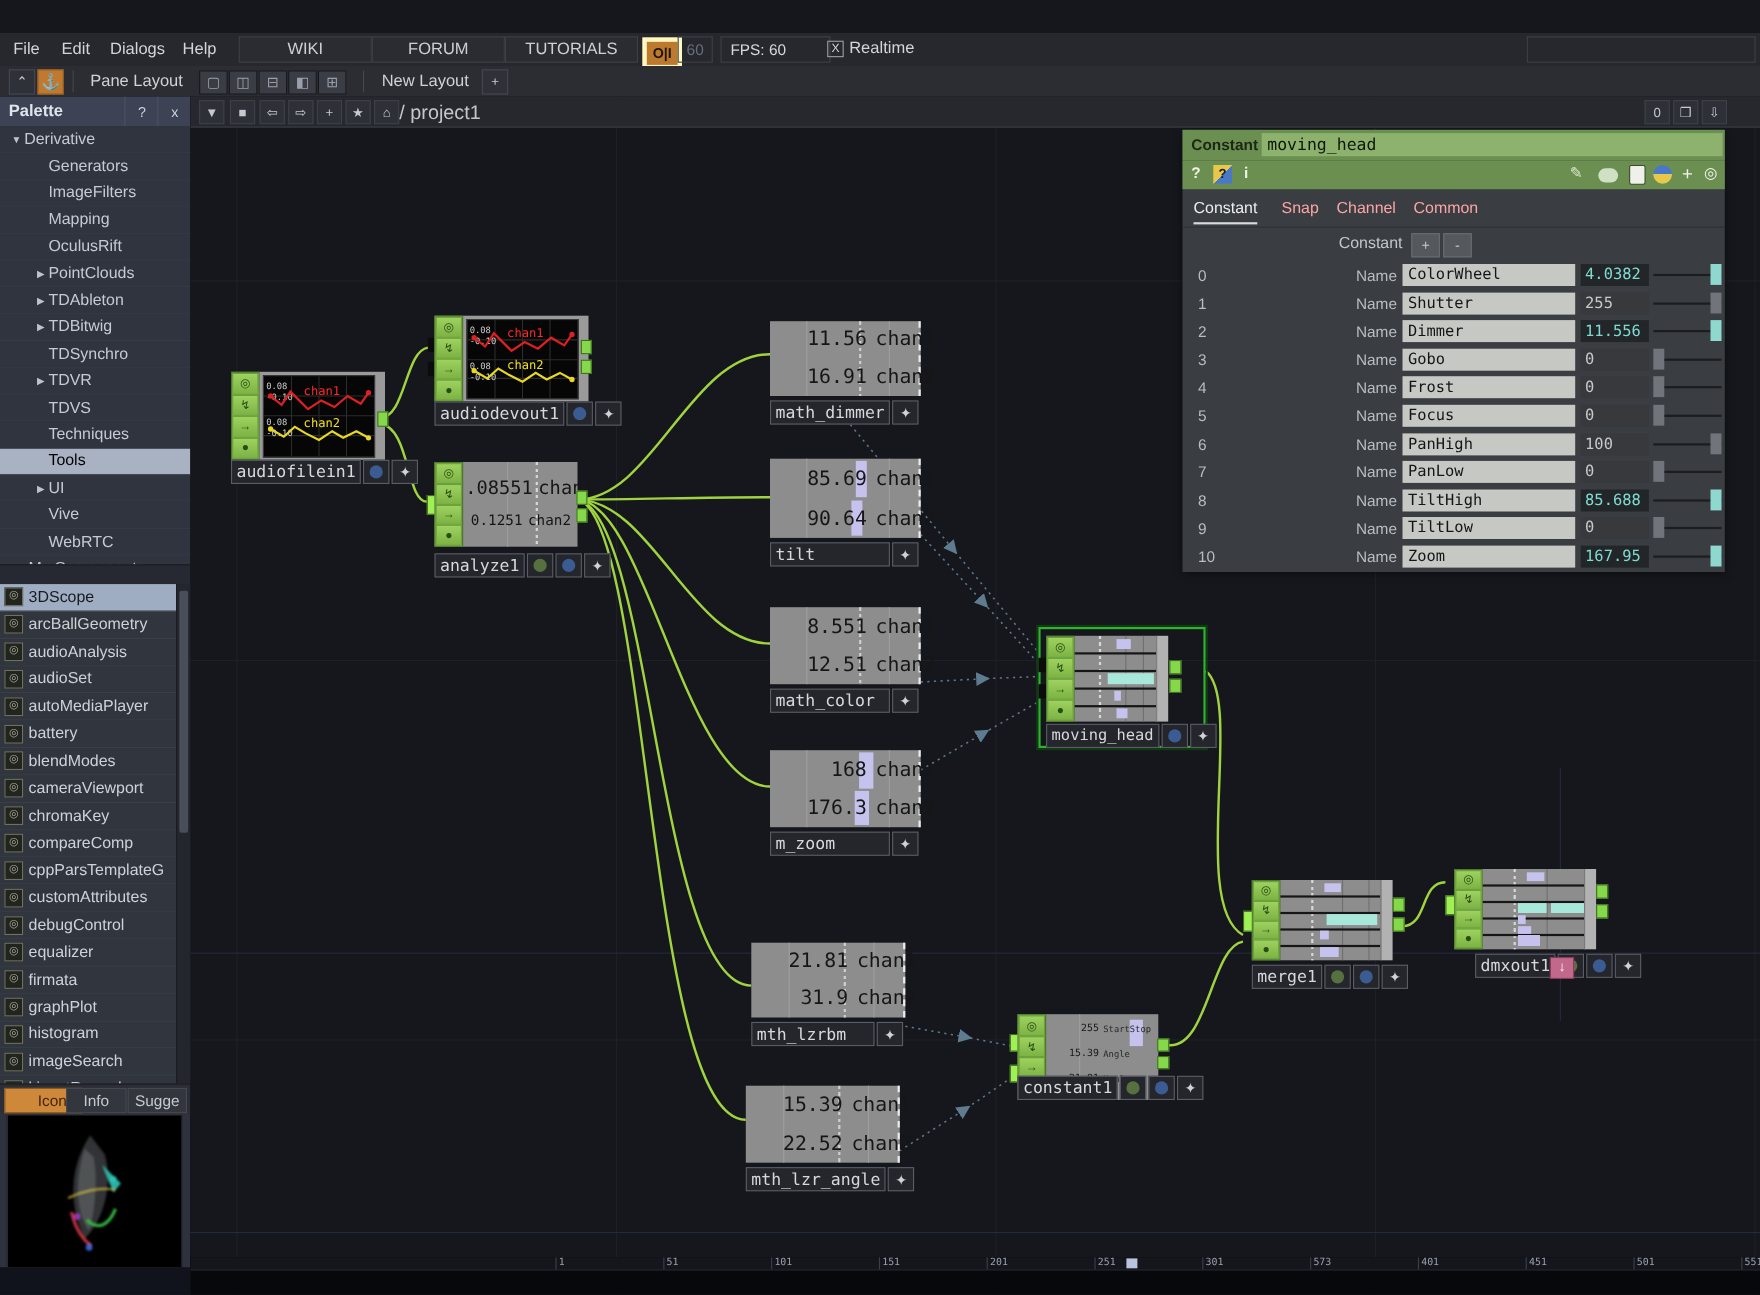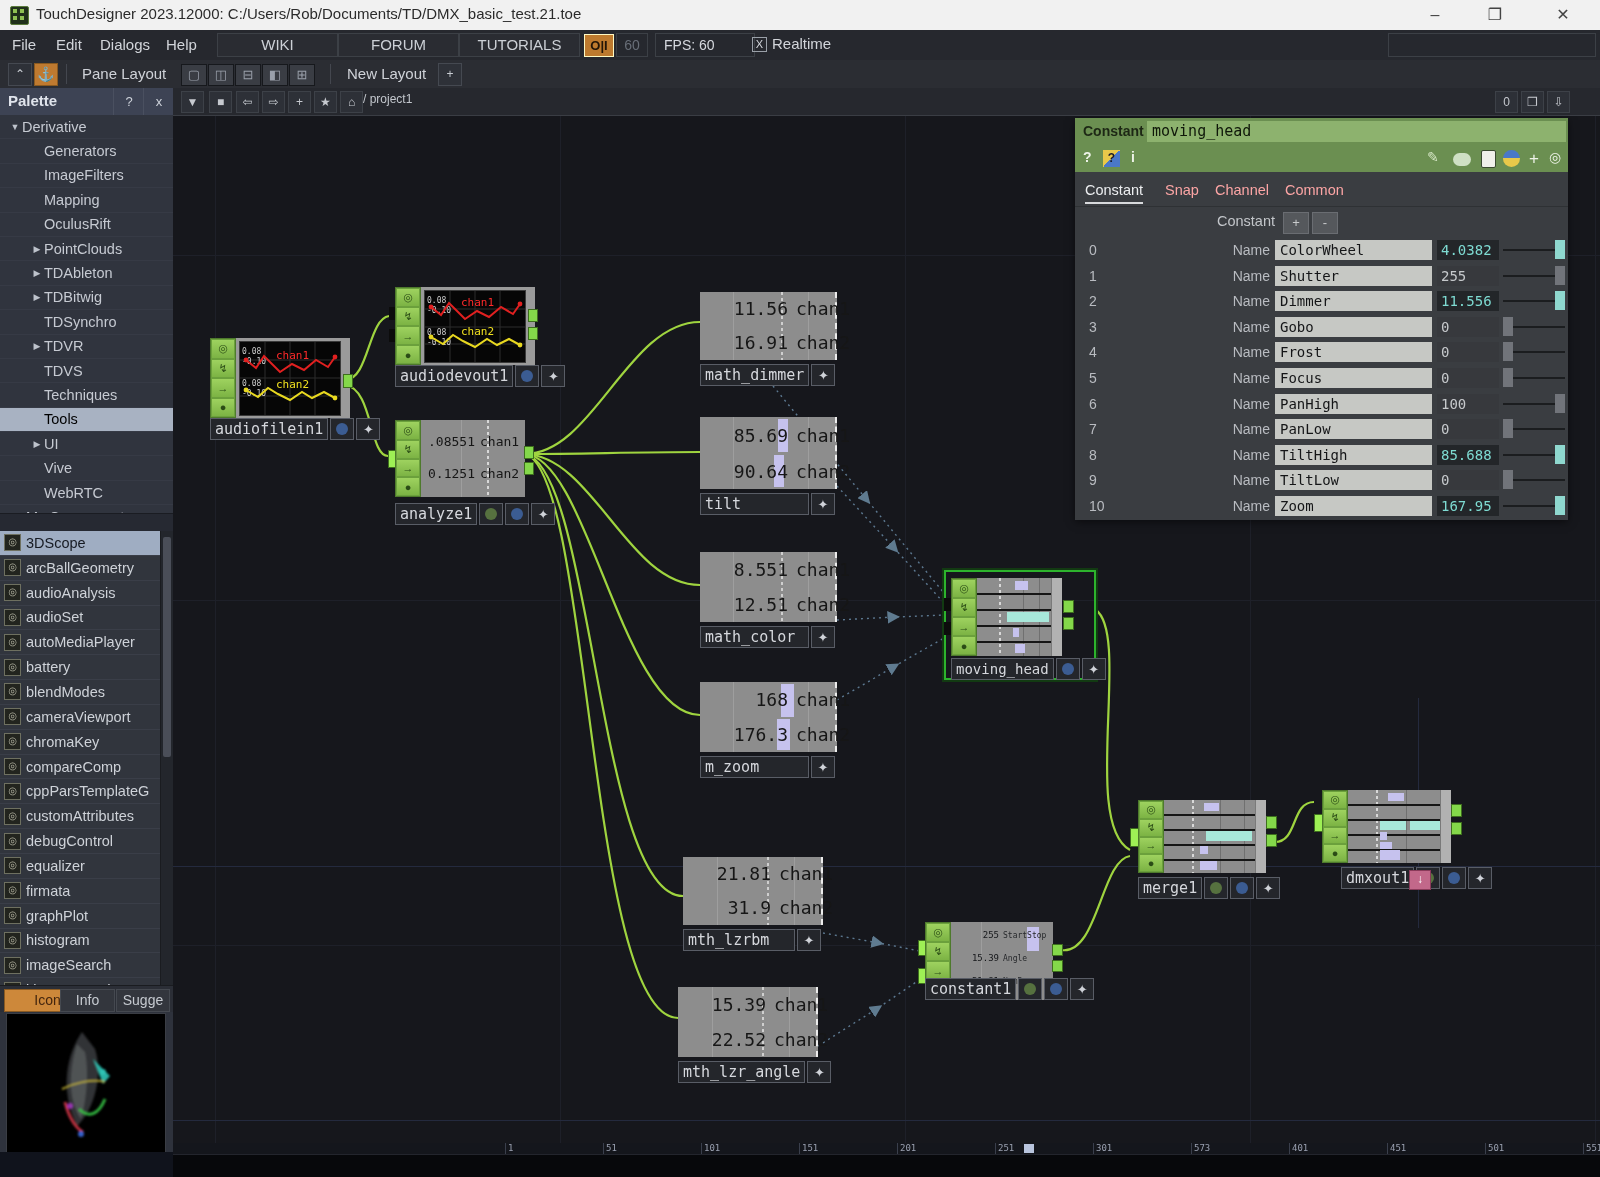--- a/index.html
+++ b/index.html
@@ -13,21 +13,21 @@
   #tdicon{border:1px solid #5a7a3a;border-radius:2px;}
   #tdicon i{position:absolute;background:#8fc152;width:4px;height:4px;}
   #wintitle{left:36px;top:5px;font-size:15px;}
   .winbtn{top:0;width:46px;height:29px;text-align:center;line-height:29px;font-size:16px;color:#444;}
   
   #menubar{left:0;top:30px;width:1600px;height:30px;background:#26282e;border-bottom:1px solid #17181d;}
   .menuitem{top:5px;height:20px;font-size:15px;color:#d2d5da;line-height:20px;}
   .menubox{top:3px;height:22px;background:#2a2c32;border:1px solid #3c4046;color:#ccd0d6;
            font-size:15px;text-align:center;line-height:22px;}
   #oi{left:584px;top:4px;width:28px;height:21px;background:#bd7a2e;color:#211507;
-      font-weight:bold;font-size:13px;text-align:center;line-height:21px;border:1px solid #fef9c3;}
+      font-weight:bold;font-size:13px;text-align:center;line-height:21px;border:4px solid #fef9c3;}
   #oival{left:616px;top:3px;width:30px;height:22px;border:1px solid #3c4046;color:#686e78;
          font-size:14px;text-align:center;line-height:22px;}
   #fpsbox{left:655px;top:3px;width:90px;height:22px;border:1px solid #3c4046;color:#d5d8de;
           font-size:14px;line-height:22px;padding-left:8px;}
   #rtcheck{left:752px;top:7px;width:13px;height:13px;border:1px solid #9aa0a8;color:#d5d8de;
            font-size:11px;text-align:center;line-height:13px;}
   #rtlabel{left:772px;top:5px;font-size:15px;color:#d2d5da;}
   #statusbox{left:842px;top:3px;width:538px;height:22px;background:#2b2e35;border:1px solid #3f434c;
              color:#d6d9de;font-size:14.5px;line-height:22px;padding-left:7px;white-space:nowrap;overflow:hidden;}
   #emptybox{left:1388px;top:3px;width:206px;height:22px;border:1px solid #3c4046;}
@@ -69,21 +69,21 @@
   #palpreview{left:6px;top:925px;width:158px;height:138px;background:#000;border:1px solid #3a3d44;}
   #palbottom{left:0;top:1064px;width:173px;height:25px;background:#10131c;}
   
   #editor{left:173px;top:88px;width:1427px;height:1089px;background:#16171c;overflow:hidden;
     background-image:linear-gradient(#1e2029 1px,transparent 1px),linear-gradient(90deg,#1e2029 1px,transparent 1px);
     background-size:345px 345px;background-position:42px 167px;}
   .gridaccent{background:#242a3e;}
   #nettoolbar{left:0;top:0;width:1427px;height:27px;background:#26282e;border-bottom:1px solid #3a3d44;}
   .ntbtn{top:3px;width:21px;height:20px;background:#2d3037;border:1px solid #3d4148;color:#c6c9cf;
          text-align:center;line-height:20px;font-size:12px;}
-  #netpath{left:190px;top:4px;font-size:12px;color:#c3c7cd;}
+  #netpath{left:190px;top:4px;font-size:18px;color:#c3c7cd;}
   
   .vnode{position:absolute;background:#8d8d8d;border-right:2px dashed #ececec;}
   .vnode .cline{position:absolute;top:0;bottom:0;width:1px;background:#9e9e9e;}
   .vnode .cdot{position:absolute;top:0;bottom:0;width:2px;
                background:repeating-linear-gradient(#cfcfcf 0 3px,#8d8d8d 3px 6px);}
   .vrow{position:absolute;left:0;right:4px;display:flex;font-family:"DejaVu Sans Mono",monospace;
         font-size:18px;color:#161616;}
   .vrow .vv{flex:0 0 88px;text-align:right;padding-right:8px;}
   .vrow .vc{text-align:left;}
   .mbar{position:absolute;background:#c6c2ee;}
@@ -159,32 +159,20 @@
   .tick{width:95px;font-family:"DejaVu Sans Mono",monospace;font-size:9px;color:#9aa0b0;
         border-left:1px solid #3a3f4c;padding-left:2px;height:11px;line-height:11px;}
   #playhead{position:absolute;left:851px;top:1px;width:10px;height:9px;background:#b8c4dd;}
   svg text{font-family:"DejaVu Sans Mono",monospace;}
 </style>
 </head>
 <body>
 
 <div id="stage">
 
-  <div class="abs" id="titlebar">
-    <div class="abs" id="tdicon">
-      <i style="left:2px;top:2px"></i>
-        <i style="left:9px;top:2px"></i>
-        <i style="left:2px;top:9px"></i>
-        <i style="left:9px;top:9px"></i>
-    </div>
-    <div class="abs" id="wintitle">TouchDesigner 2023.12000: C:/Users/Rob/Documents/TD/DMX_basic_test.21.toe</div>
-    <div class="abs winbtn" style="left:1412px">–</div>
-    <div class="abs winbtn" style="left:1472px">❐</div>
-    <div class="abs winbtn" style="left:1540px">✕</div>
-  </div>
 
   <div class="abs" id="menubar">
     <div class="abs menuitem" style="left:12px">File</div>
     <div class="abs menuitem" style="left:56px">Edit</div>
     <div class="abs menuitem" style="left:100px">Dialogs</div>
     <div class="abs menuitem" style="left:166px">Help</div>
     <div class="abs menubox" style="left:217px;width:119px">WIKI</div>
     <div class="abs menubox" style="left:338px;width:119px">FORUM</div>
     <div class="abs menubox" style="left:459px;width:119px">TUTORIALS</div>
     <div class="abs" id="oi">O|I</div>
@@ -554,21 +542,21 @@
       <div class="iotab bright" style="left:-7px;top:30px;width:8px;height:16px"></div>
       <div class="fstrip" style="left:0;top:0;height:77px">
         <span>◎</span>
         <span>↯</span>
         <span>→</span>
         <span>●</span>
       </div>
       <div class="gbody" style="left:26px;top:0;width:104px;height:77px">
         <div class="vsep" style="left:40px;background:#9e9e9e"></div>
         <div class="vsepd" style="left:66px"></div>
-        <div class="vrow" style="top:14px;font-size:13px;left:2px">
+        <div class="vrow" style="top:14px;font-size:17px;left:2px">
             <span class="vv" style="flex:0 0 52px;padding-right:5px">.08551</span>
             <span class="vc">chan1</span>
           </div>
         <div class="vrow" style="top:46px;font-size:13px;left:2px">
             <span class="vv" style="flex:0 0 52px;padding-right:5px">0.1251</span>
             <span class="vc">chan2</span>
           </div>
       </div>
       <div class="iotab" style="left:129px;top:26px;width:8px;height:11px"></div>
       <div class="iotab" style="left:129px;top:42px;width:8px;height:11px"></div>

